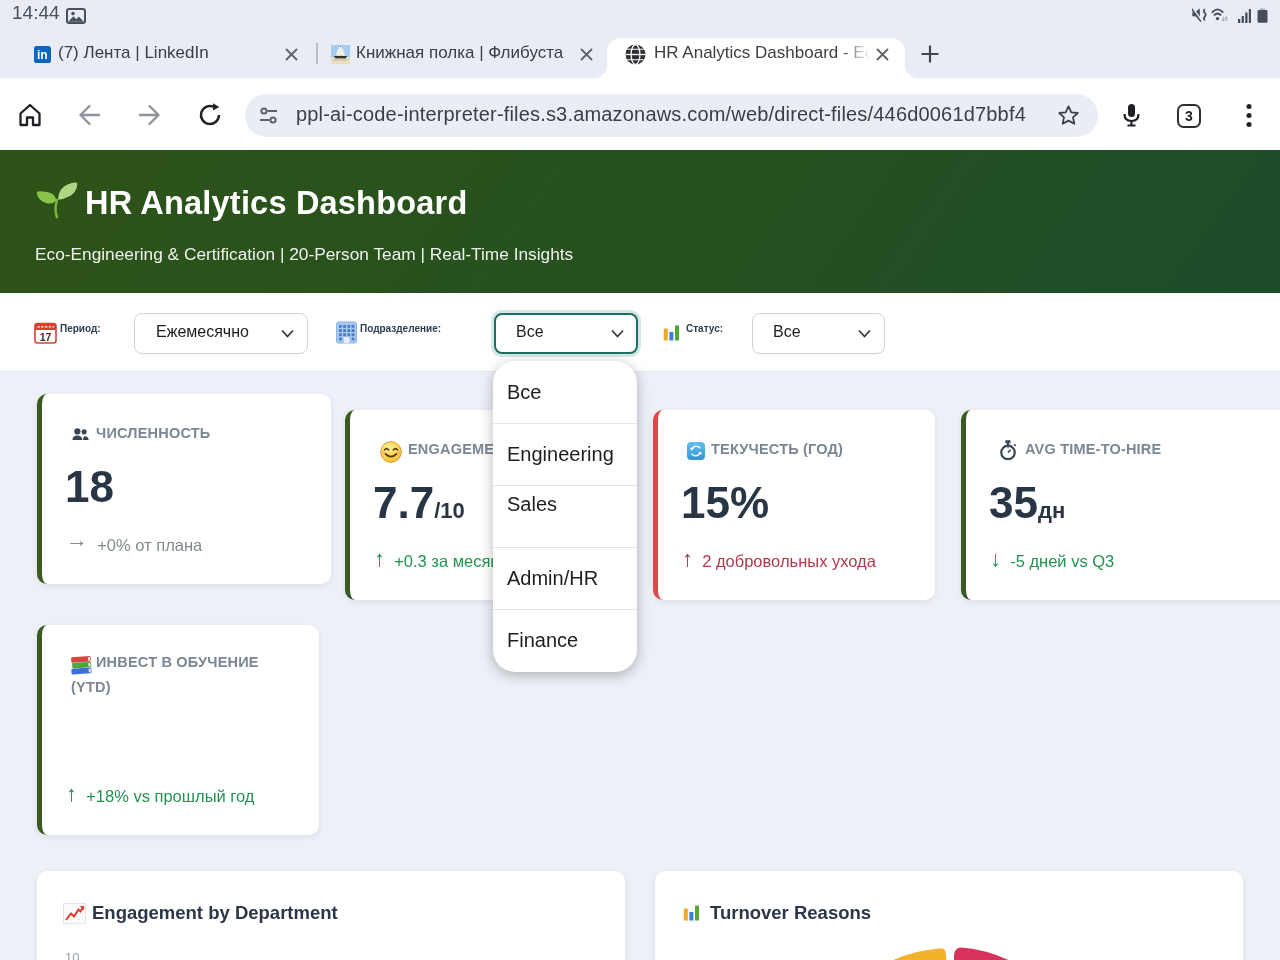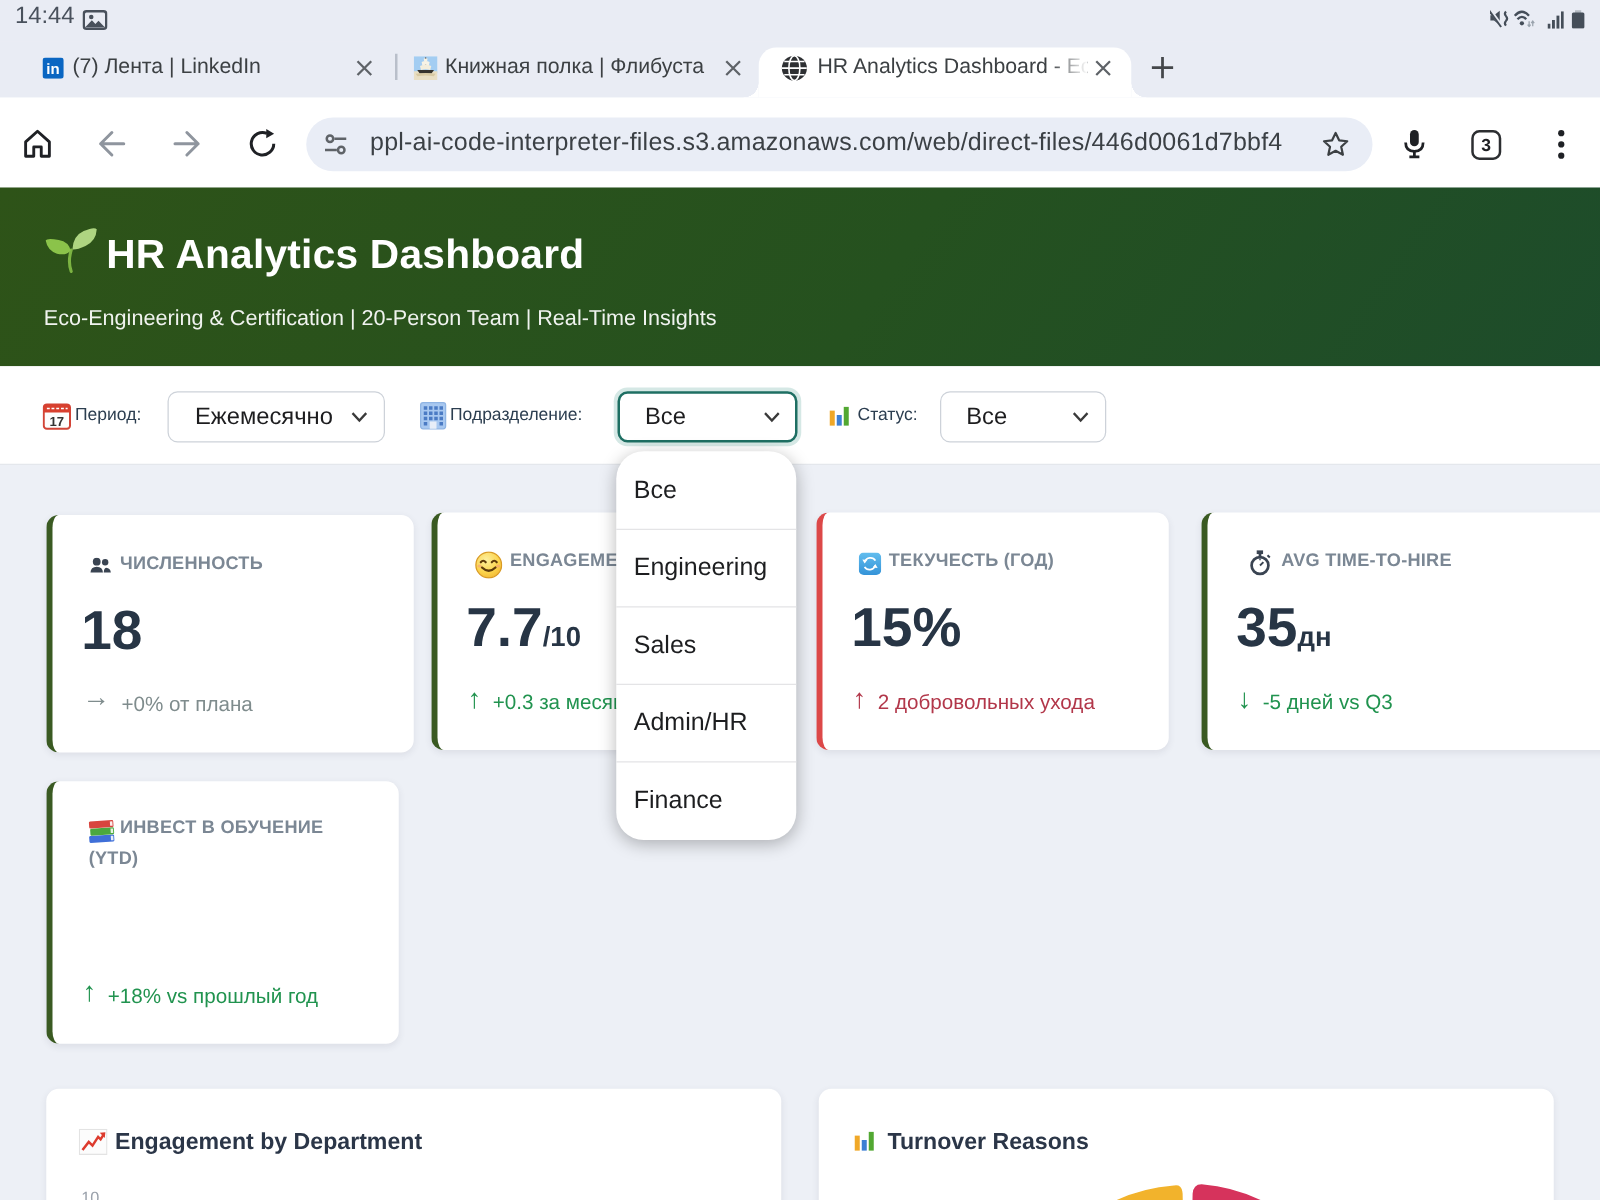--- a/index.html
+++ b/index.html
@@ -16,22 +16,22 @@
   
   #toolbar { left:0; top:78px; width:1280px; height:72px; background:#ffffff; }
   #urlpill { left:245px; top:94px; width:853px; height:43px; border-radius:22px; background:#e9edf6; }
   #urltext { left:296px; top:103px; font-size:20px; color:#3b4045; letter-spacing:0.18px; white-space:nowrap; }
   
   #header { left:0; top:150px; width:1280px; height:143px; background:linear-gradient(125deg,#2e5318 0%,#25511f 55%,#1d4c2b 100%); }
   #htitle { left:85px; top:185px; font-size:32.5px; font-weight:bold; color:#ffffff; letter-spacing:0.2px;}
   #hsub { left:35px; top:244px; font-size:17.3px; color:rgba(255,255,255,0.93); }
   
   #filterbar { left:0; top:293px; width:1280px; height:79px; background:#ffffff; border-bottom:1px solid #e4e7ec; }
-  .flabel { font-size:14px; font-weight:normal; color:#2c3e50; top:323px; }
-  .fsel { top:313px; height:41px; background:#fff; border:1.5px solid #cdd2d9; border-radius:8px; font-size:19px; color:#1d1d1f; }
+  .flabel { font-size:10px; font-weight:bold; color:#2c3e50; top:323px; }
+  .fsel { top:313px; height:41px; background:#fff; border:1.5px solid #cdd2d9; border-radius:8px; font-size:16px; color:#1d1d1f; }
   .fsel .st { position:absolute; top:9px; }
   
   .card { background:#ffffff; border-radius:10px; box-shadow:0 2px 6px rgba(50,60,80,0.09); border-left:5.5px solid #3a5a22; }
   .card.red { border-left-color:#dc4848; }
   .ctitle { position:absolute; left:27px; top:32px; font-size:14.5px; line-height:14px; font-weight:bold; color:#7b8794; letter-spacing:0.2px; white-space:nowrap; }
   .cvalue { position:absolute; left:23px; top:68px; font-size:44px; line-height:50px; font-weight:bold; color:#273545; white-space:nowrap; }
   .cvalue small { font-size:22px; }
   .cdelta { position:absolute; left:24px; top:138px; font-size:16.5px; line-height:24px; white-space:nowrap; }
   .arr { font-size:22px; position:relative; top:-1px; } .grey { color:#7f8c8d; } .green { color:#21934f; } .redt { color:#b2374a; }
   
@@ -217,21 +217,21 @@
   <rect x="14" y="3.5" width="4" height="15" fill="#52a832"></rect>
 </svg>
 <div class="abs flabel" style="left:686px;">Статус:</div>
 <div class="abs fsel" style="left:752px; width:133px;">
     <span class="st" style="left:20px;">Все</span>
   <svg style="position:absolute;right:12px;top:13px;" width="15" height="13" viewBox="0 0 15 13">
       <path d="M2 3.5 L7.5 9.5 L13 3.5" fill="none" stroke="#3a3a3a" stroke-width="1.8"></path>
     </svg>
 </div>
 
-<div class="abs card" style="left:37px; top:412px; width:294px; height:190px;">
+<div class="abs card" style="left:37px; top:394px; width:294px; height:190px;">
   <svg style="position:absolute;left:29.5px;top:33.5px;" width="17.5" height="12.8" viewBox="0 0 19 14">
       <g fill="#3a4452">
     <circle cx="5.8" cy="3.7" r="3.4"></circle>
         <path d="M0.3 14 Q0.3 8.2 5.8 8.2 Q11.3 8.2 11.3 14 Z"></path>
     <circle cx="13.2" cy="4.2" r="2.8"></circle>
         <path d="M11.9 14 Q12 9.2 14 9 Q18.2 9.2 18.2 14 Z"></path>
   </g>
     </svg>
   <div class="ctitle" style="left:54px;">ЧИСЛЕННОСТЬ</div>
   <div class="cvalue">18</div>
@@ -328,18 +328,18 @@
     <path d="M295 211 L292.6 84 Q292 74.6 284 75.9 A137 137 0 0 0 176.4 142.5 Z" fill="#f2b32c" stroke="#ffffff" stroke-width="3" stroke-linejoin="round"></path>
     <path d="M295 211 L297.6 84 Q298.2 74.7 306.5 74.9 A137 137 0 0 1 419.2 153.1 Z" fill="#d6335c" stroke="#ffffff" stroke-width="3" stroke-linejoin="round"></path>
   </svg>
 </div>
 
 <div id="popup" class="abs">
   <div class="pitem" style="top:0;">Все</div>
   <div class="psep" style="top:62px;"></div>
   <div class="pitem" style="top:62px;">Engineering</div>
   <div class="psep" style="top:124px;"></div>
-  <div class="pitem" style="top:124px;">Sales</div>
+  <div class="pitem" style="top:112px;">Sales</div>
   <div class="psep" style="top:186px;"></div>
   <div class="pitem" style="top:186px;">Admin/HR</div>
   <div class="psep" style="top:248px;"></div>
   <div class="pitem" style="top:248px;border-radius:16px;">Finance</div>
 </div>
 
 </body></html>

